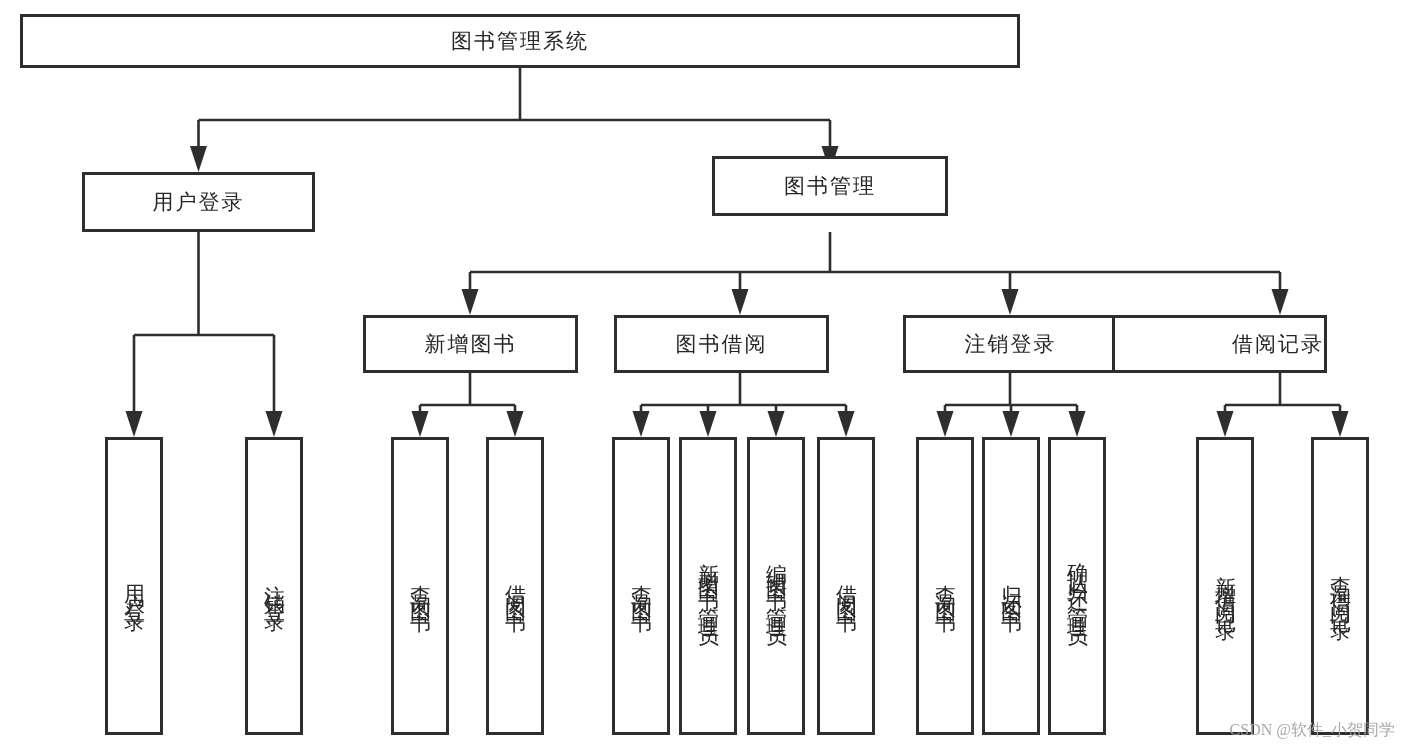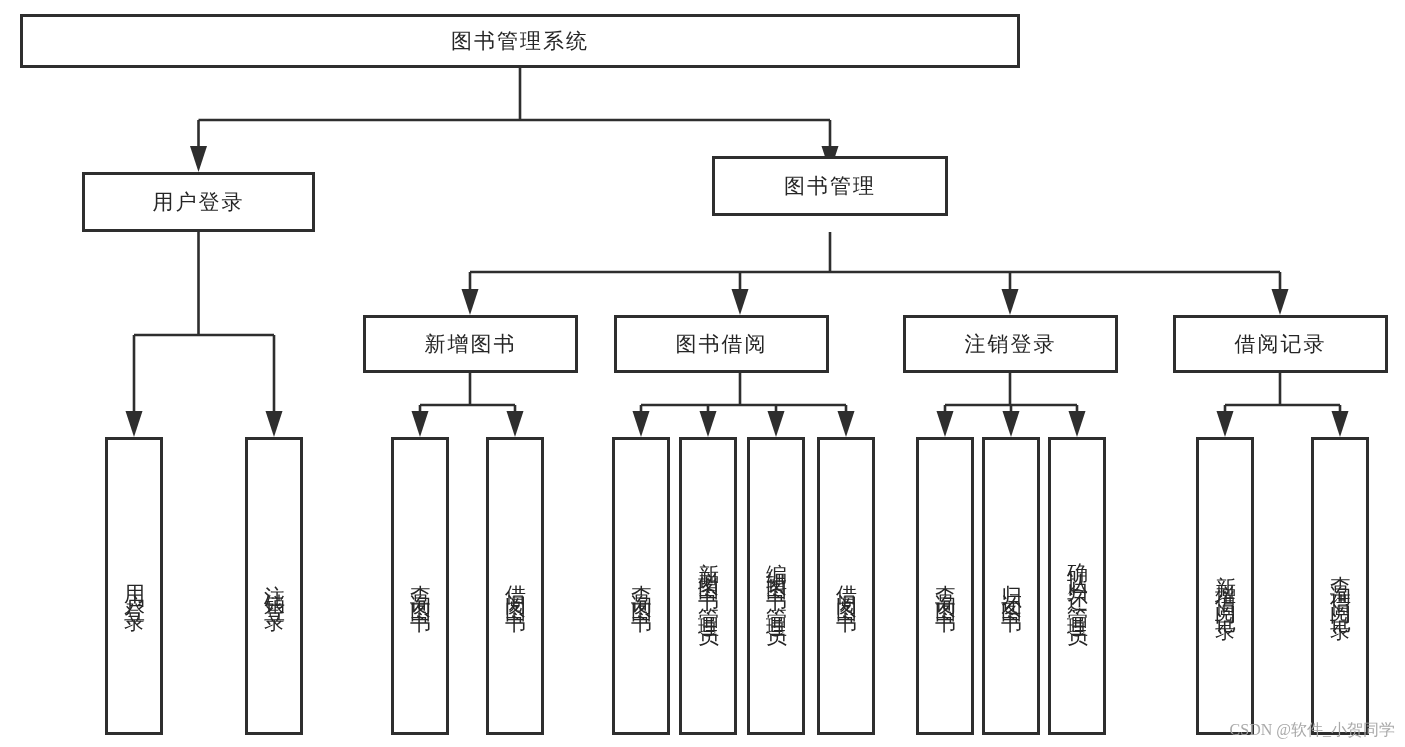--- a/index.html
+++ b/index.html
@@ -138,21 +138,21 @@
 
   <div class="box" style="left:363px; top:315px; width:215px; height:58px;">
     <span class="h-label">新增图书</span>
   </div>
   <div class="box" style="left:614px; top:315px; width:215px; height:58px;">
     <span class="h-label">图书借阅</span>
   </div>
   <div class="box" style="left:903px; top:315px; width:215px; height:58px;">
     <span class="h-label">注销登录</span>
   </div>
-  <div class="box" style="left:1173px; top:315px; width:215px; height:58px;">
+  <div class="box" style="left:1112px; top:315px; width:215px; height:58px;justify-content:flex-end;">
     <span class="h-label">借阅记录</span>
   </div>
 
   <div class="box" style="left:105px; top:437px; width:58px; height:298px;">
     <span class="v-label">用户登录</span>
   </div>
   <div class="box" style="left:245px; top:437px; width:58px; height:298px;">
     <span class="v-label">注销登录</span>
   </div>
   <div class="box" style="left:391px; top:437px; width:58px; height:298px;">

